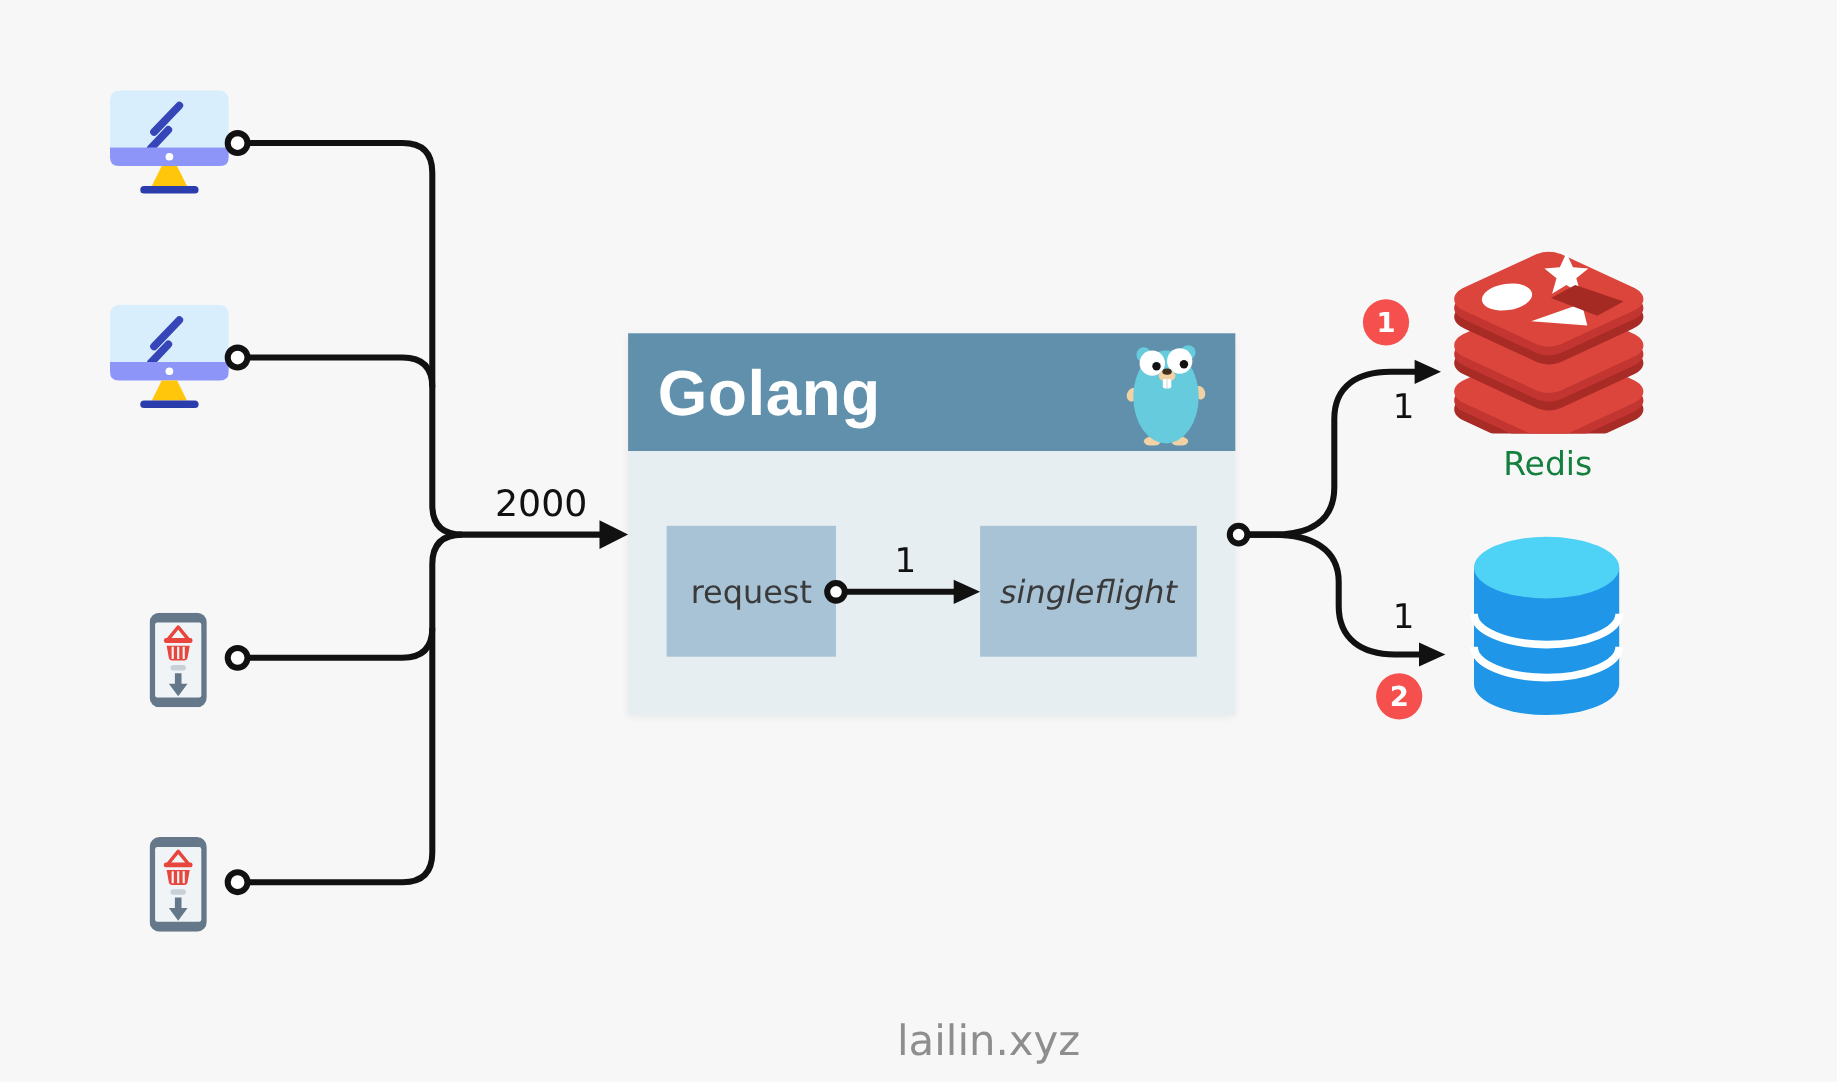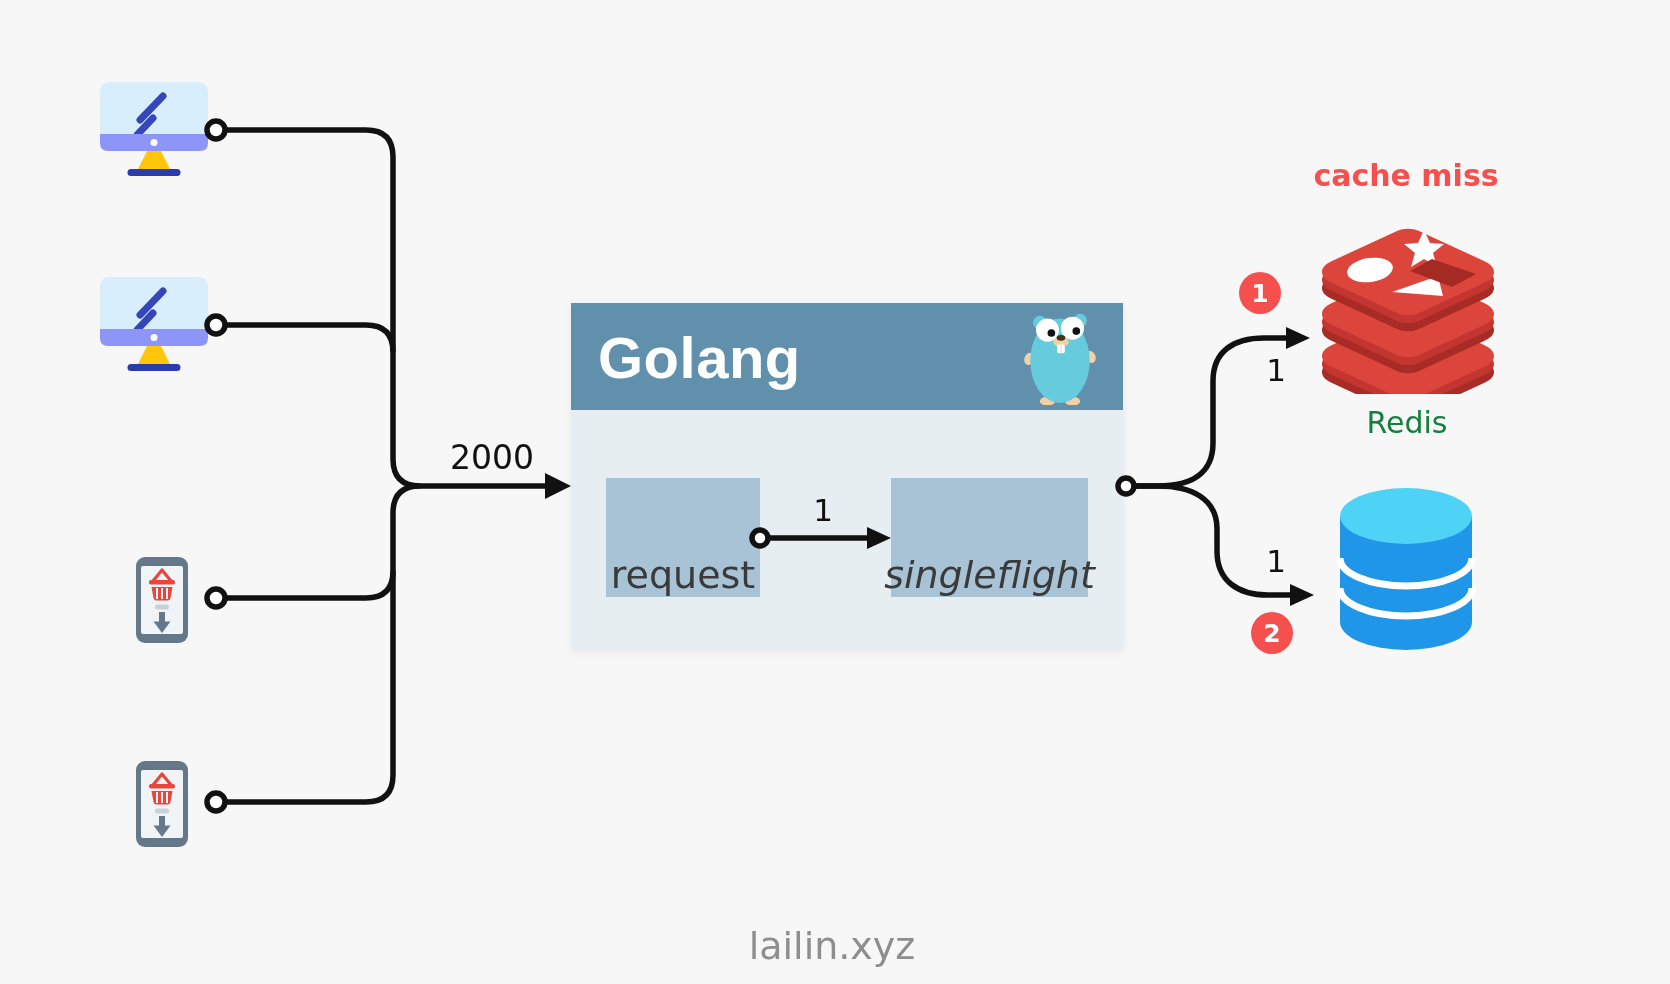--- a/index.html
+++ b/index.html
@@ -24,43 +24,43 @@
   }
   .golang-title{
     position:absolute;left:27px;top:0;height:107px;line-height:110px;
     color:#ffffff;font-size:58px;font-weight:bold;
     font-family:"Liberation Sans","DejaVu Sans",sans-serif;
     letter-spacing:0.5px;
   }
   .gopher{position:absolute;right:26px;bottom:5px;}
   .inner-box{
     z-index:2;background:#a9c3d6;
-    display:flex;align-items:flex-end;justify-content:center;
-    color:#3a3a3a;font-size:38px;
+    display:flex;align-items:center;justify-content:center;
+    color:#3a3a3a;font-size:29px;
   }
   #request-box{left:606px;top:478px;width:154px;height:119px;}
   #singleflight-box{left:891px;top:478px;width:197px;height:119px;font-style:italic;}
   .lbl{z-index:4;text-align:center;color:#111111;}
   #lbl-1000{left:422px;top:438px;width:140px;font-size:33px;font-weight:500;}
   #lbl-inner-1{left:800px;top:492px;width:46px;font-size:31px;}
   #lbl-redis-1{left:1253px;top:352px;width:46px;font-size:31px;}
   #lbl-db-1{left:1253px;top:543px;width:46px;font-size:31px;}
   #cache-miss{left:1300px;top:158px;width:212px;font-size:30px;font-weight:600;color:#f5504e;}
   .badge{
     z-index:4;width:42px;height:42px;border-radius:50%;
     background:#f5504e;color:#ffffff;font-size:25px;font-weight:bold;
     text-align:center;line-height:43px;
   }
   #badge-redis{left:1239px;top:272px;}
   #badge-db{left:1251px;top:612px;}
   #redis-icon{left:1318px;top:226px;z-index:2;}
   #db-icon{left:1334px;top:486px;z-index:2;}
   #redis-label{left:1322px;top:405px;width:170px;font-size:30px;color:#15803d;}
   #db-label{left:1323px;top:661px;width:170px;font-size:31px;color:#191919;}
-  #watermark{left:682px;top:924px;width:300px;font-size:38px;color:#8e8e8e;}
+  #watermark{left:682px;top:924px;width:300px;font-size:38px;color:#8e8e8e;text-align:right;}
   .client-icon{z-index:2;}
   #desktop-1{left:100px;top:82px;}
   #desktop-2{left:100px;top:277px;}
   #phone-1{left:136px;top:557px;}
   #phone-2{left:136px;top:761px;}
 </style>
 </head>
 <body>
 
 <div class="stage">
@@ -171,21 +171,20 @@
       <circle cx="760" cy="538" r="8"></circle>
       <circle cx="1126" cy="486" r="8"></circle>
     </g>
   </svg>
 
   <div id="lbl-1000" class="abs lbl">2000</div>
   <div id="lbl-inner-1" class="abs lbl">1</div>
   <div id="lbl-redis-1" class="abs lbl">1</div>
   <div id="lbl-db-1" class="abs lbl">1</div>
 
-  <div id="cache-miss" class="abs lbl">cache miss</div>
   <div id="badge-redis" class="abs badge">1</div>
   <div id="badge-db" class="abs badge">2</div>
 
   <svg id="redis-icon" class="abs" width="180" height="168" viewBox="0 0 180 168">
     <defs>
       <path id="rslab" d="M -86 0 C -86 -4 -83 -8 -76 -11 L -11 -41 C -4 -44 4 -44 11 -41 L 76 -11 C 83 -8 86 -4 86 0 C 86 4 83 8 76 11 L 11 41 C 4 44 -4 44 -11 41 L -76 11 C -83 8 -86 4 -86 0 Z"></path>
     </defs>
     <use href="#rslab" transform="translate(90 146)" fill="#a82b26"></use>
     <use href="#rslab" transform="translate(90 138)" fill="#c23530"></use>
     <use href="#rslab" transform="translate(90 130)" fill="#db453c"></use>

